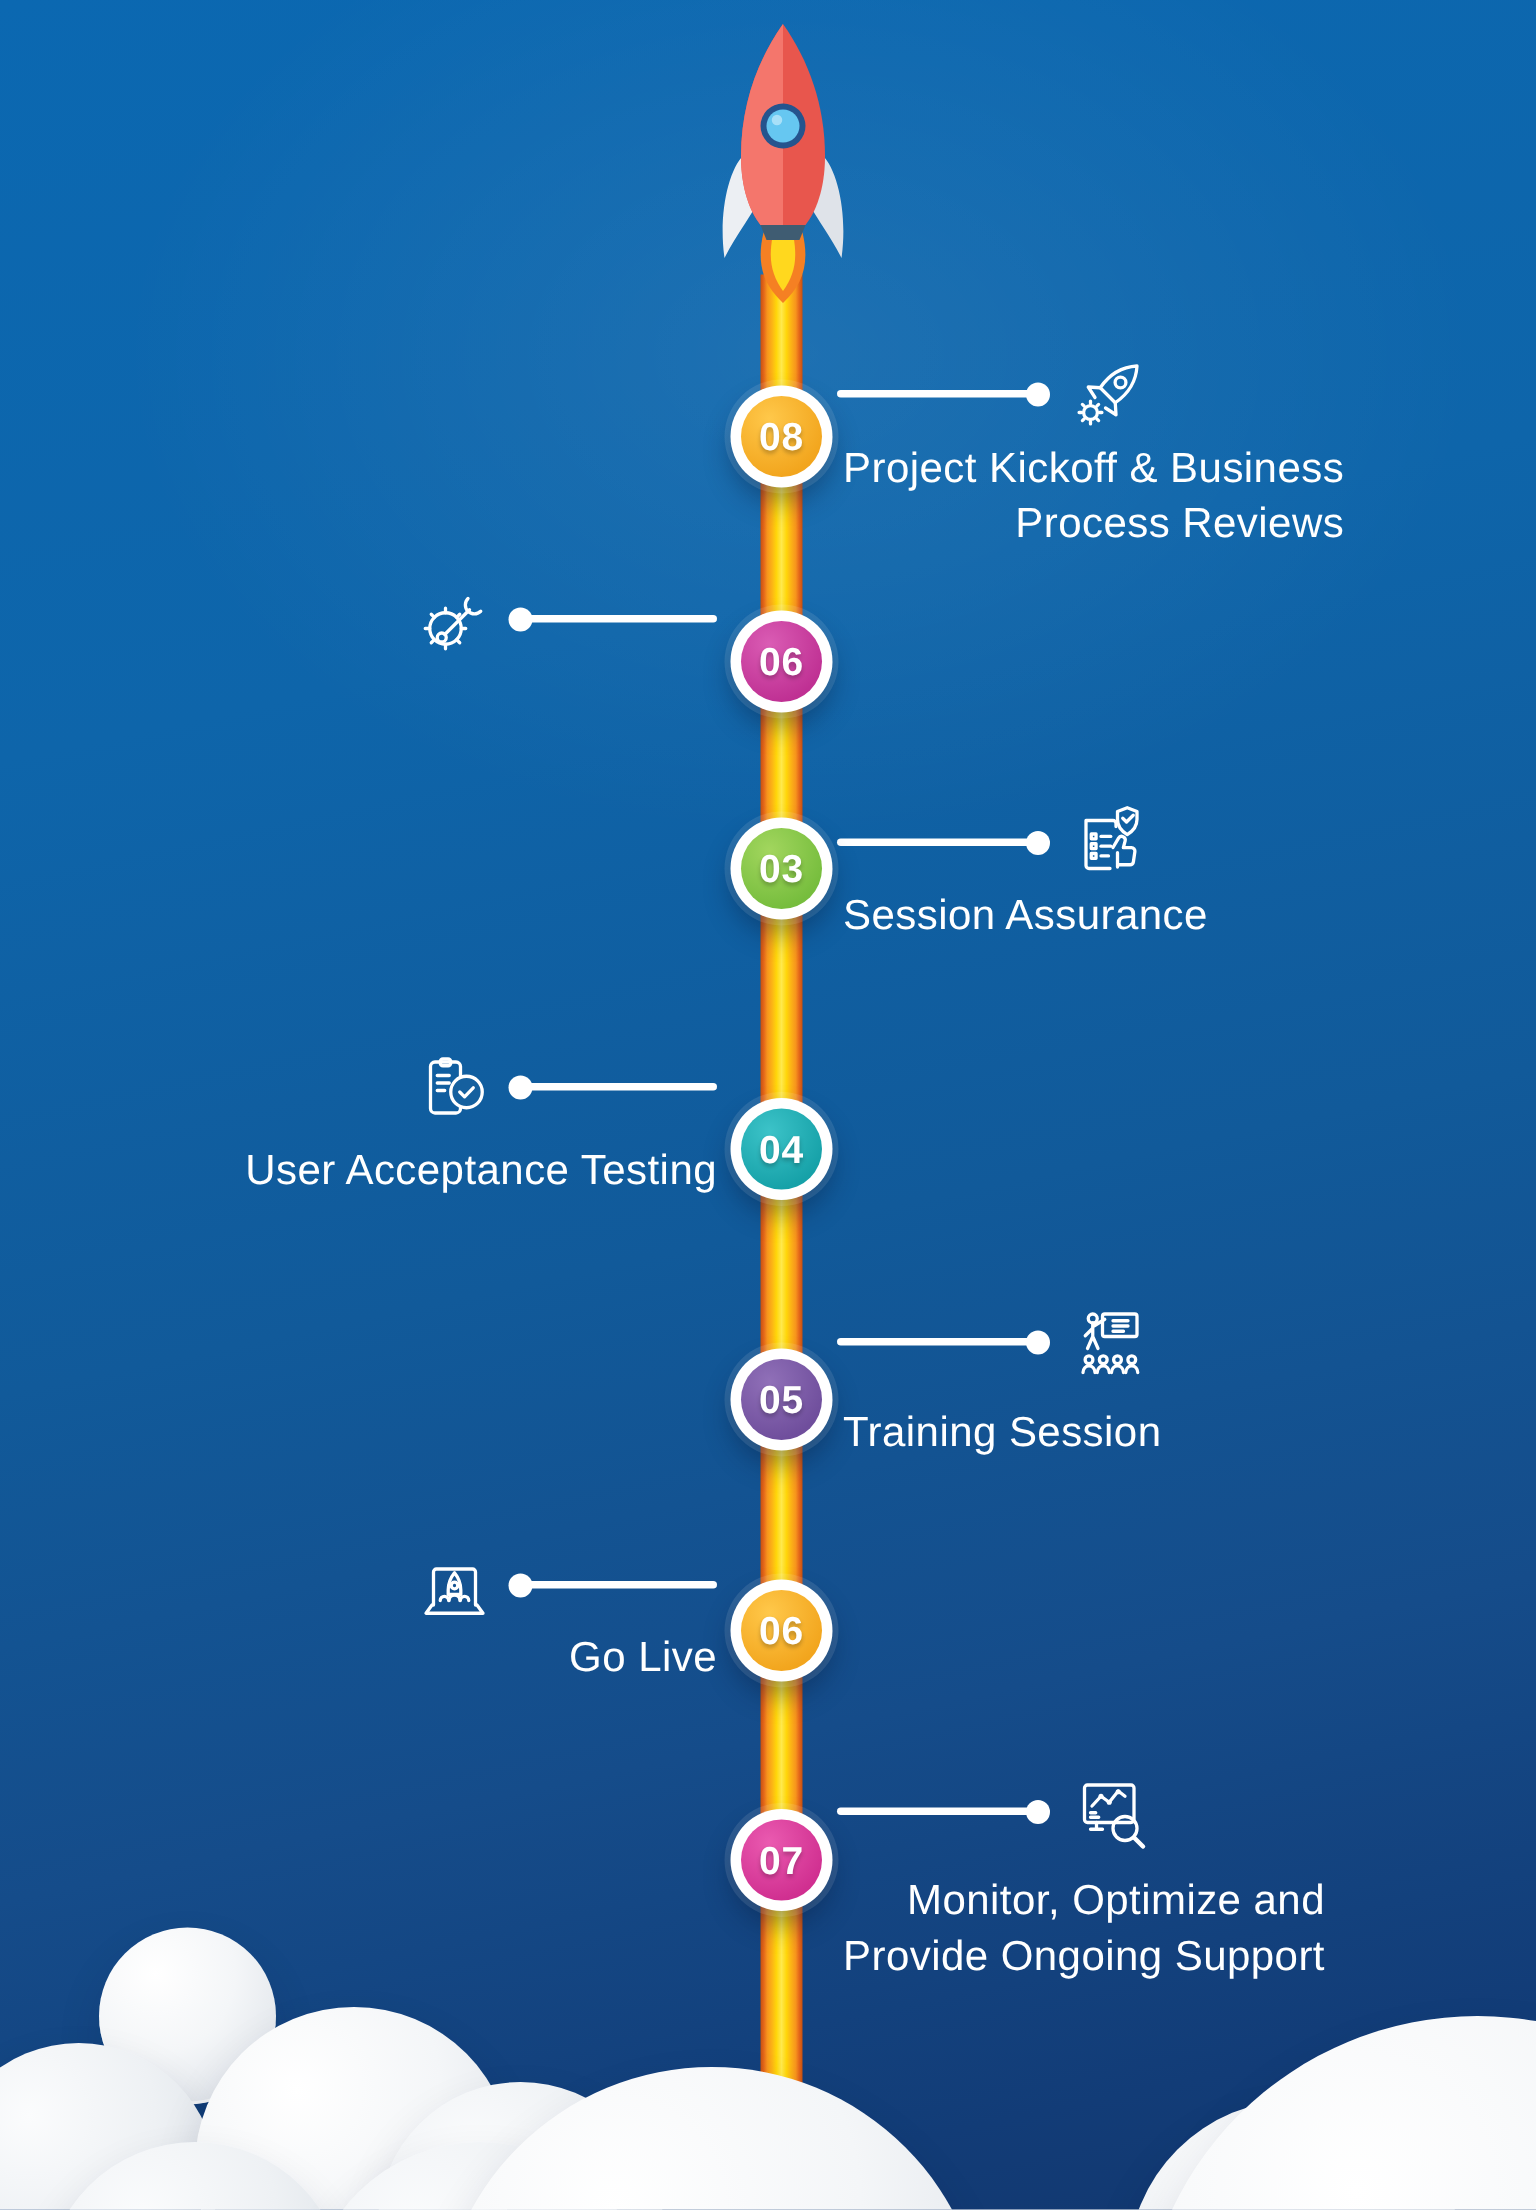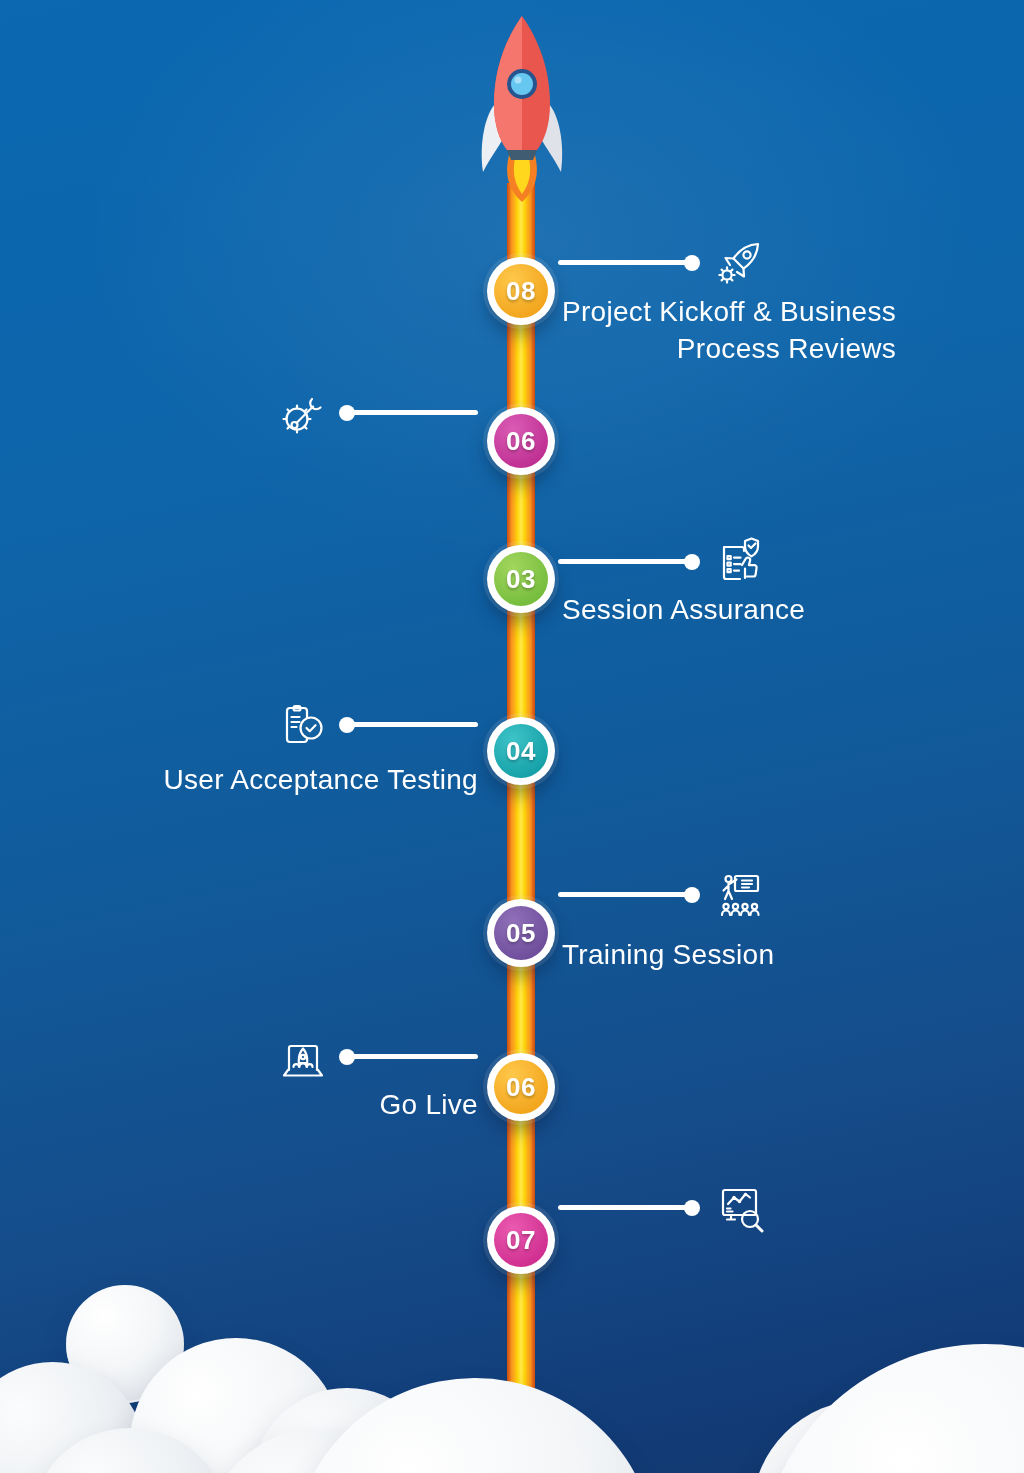--- a/index.html
+++ b/index.html
@@ -53,21 +53,21 @@
     position:absolute; color:#ffffff; font-size:28px; line-height:37px; font-weight:500;
     letter-spacing:0.3px; white-space:pre-line;
   }
   .title-right { left:562px; text-align:right; }
   .title-left  { left:60px; width:418px; text-align:right; }
 
   
   .s1 .badge{left:487px;top:257px} .s1 .connector{left:558px;top:260px;width:134px} .s1 .cdot{left:684px;top:255px} .s1 .icon{left:712px;top:236px} .s1 .title{top:293px}
   .s2 .badge{left:487px;top:407px} .s2 .connector{left:347px;top:410px;width:131px} .s2 .cdot{left:339px;top:405px} .s2 .icon{left:276px;top:389px} .s2 .title{top:441px}
   .s3 .badge{left:487px;top:545px} .s3 .connector{left:558px;top:559px;width:134px} .s3 .cdot{left:684px;top:554px} .s3 .icon{left:712px;top:535px} .s3 .title{top:591px}
-  .s4 .badge{left:487px;top:717px} .s4 .connector{left:347px;top:722px;width:131px} .s4 .cdot{left:339px;top:717px} .s4 .icon{left:276px;top:701px} .s4 .title{top:761px}
+  .s4 .badge{left:487px;top:732px} .s4 .connector{left:347px;top:722px;width:131px} .s4 .cdot{left:339px;top:717px} .s4 .icon{left:276px;top:701px} .s4 .title{top:761px}
   .s5 .badge{left:487px;top:899px} .s5 .connector{left:558px;top:892px;width:134px} .s5 .cdot{left:684px;top:887px} .s5 .icon{left:712px;top:868px} .s5 .title{top:936px}
   .s6 .badge{left:487px;top:1053px} .s6 .connector{left:347px;top:1054px;width:131px} .s6 .cdot{left:339px;top:1049px} .s6 .icon{left:276px;top:1033px} .s6 .title{top:1086px}
   .s7 .badge{left:487px;top:1206px} .s7 .connector{left:558px;top:1205px;width:134px} .s7 .cdot{left:684px;top:1200px} .s7 .icon{left:714px;top:1181px} .s7 .title{top:1248px}
 
   .cloud {
     position:absolute; border-radius:50%; z-index:6;
     background:radial-gradient(circle at 32% 26%, #ffffff 0%, #f4f6f8 45%, #e3e7ec 78%, #d8dde4 100%);
     box-shadow:0 -2px 0 rgba(255,255,255,0.55) inset, 0 14px 30px rgba(8,28,58,0.12);
   }
   .cloud.dim {
@@ -248,20 +248,22 @@
         <path d="M14,23 l6,-6.5 5.5,4 6,-7.5 4.5,3.5"></path>
         <circle cx="20" cy="16.5" r="1.7" fill="#fff" stroke="none"></circle>
         <circle cx="25.5" cy="20.5" r="1.7" fill="#fff" stroke="none"></circle>
         <circle cx="31.5" cy="13.5" r="1.7" fill="#fff" stroke="none"></circle>
         <path d="M13,27.5 h3.5 M13,30.5 h5.5"></path>
         <path d="M17,34 v4 M13,38.5 h8"></path>
         <circle cx="36" cy="38" r="8"></circle>
         <path d="M42,44 l6,6" stroke-width="3"></path>
       </svg>
     </div>
+    <div class="title title-right">Monitor, Optimize and
+Provide Ongoing Support</div>
   </div>
 
   <div class="cloud" style="left:66px;top:1285px;width:118px;height:118px;"></div>
   <div class="cloud dim" style="left:-40px;top:1362px;width:185px;height:185px;"></div>
   <div class="cloud" style="left:130px;top:1338px;width:212px;height:212px;"></div>
   <div class="cloud dim" style="left:252px;top:1388px;width:190px;height:190px;"></div>
   <div class="cloud dim" style="left:30px;top:1428px;width:200px;height:200px;"></div>
   <div class="cloud dim" style="left:205px;top:1428px;width:230px;height:230px;"></div>
   <div class="cloud" style="left:292px;top:1378px;width:365px;height:365px;"></div>
   <div class="cloud dim" style="left:752px;top:1400px;width:225px;height:225px;"></div>

